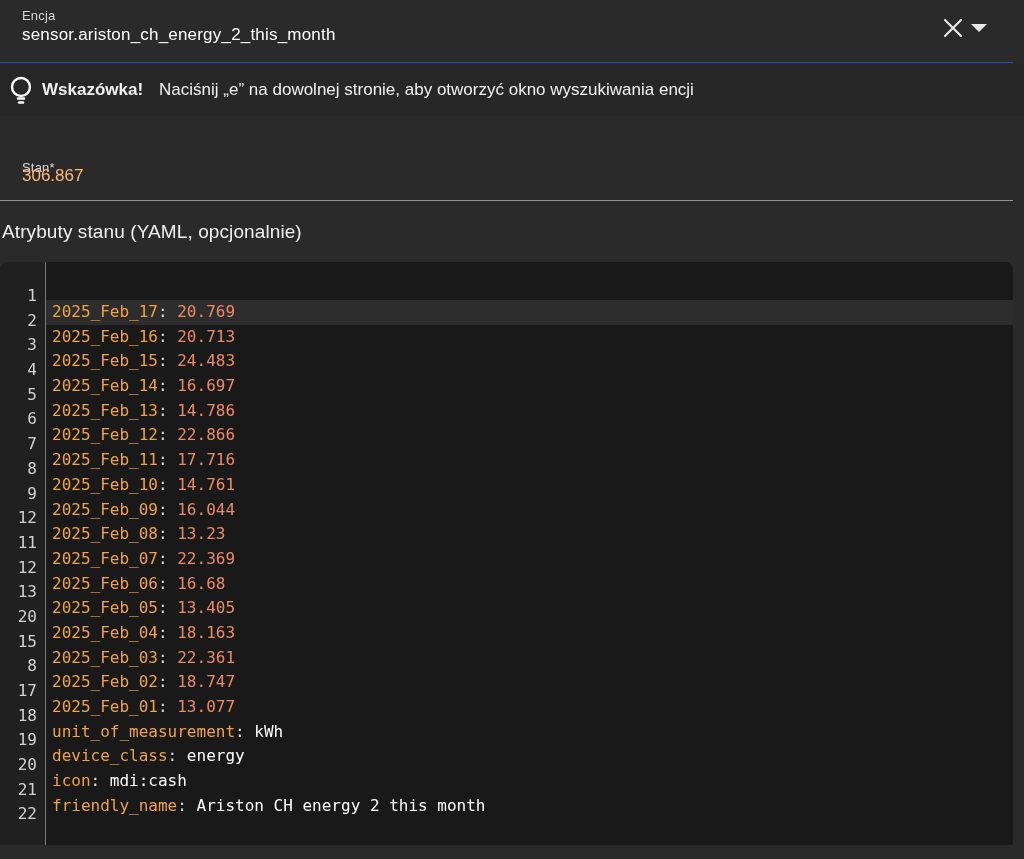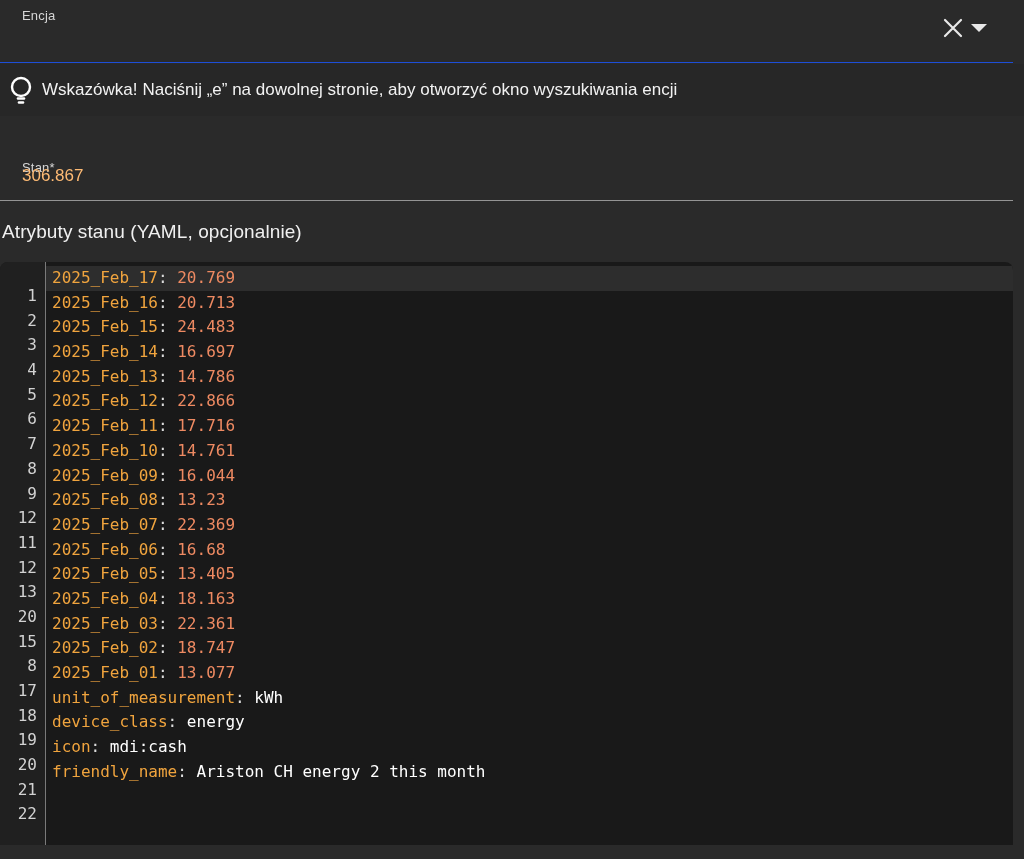--- a/index.html
+++ b/index.html
@@ -32,21 +32,21 @@
   .clear-btn  { left:940px; top:15px; width:26px; height:26px; }
   .caret-btn  { left:967px; top:17px; width:24px; height:22px; }
 
   
   .tip {
     position:absolute; top:64px; left:0; width:1024px; height:52px;
     display:flex; align-items:center; background:#272727;
   }
   .tip .bulb { margin-left:7px; flex:0 0 auto; }
   .tip-textwrap { margin-left:7px; font-size:17px; color:#f2f2f2; }
-  .tip-title { font-weight:normal; margin-right:5px; }
+  .tip-title { font-weight:bold; margin-right:16px; }
 
   
   .state-label {
     position:absolute; left:22px; top:160px;
     font-size:13px; color:#d6d6d6; letter-spacing:.2px;
   }
   .state-value {
     position:absolute; left:22px; top:166px;
     font-size:17px; color:#fdba74;
   }
@@ -77,34 +77,35 @@
     background:var(--gutter-background, #202020);
     border-right:1px solid #7a7a7a;
     padding-top:22px;
     text-align:right;
   }
   .ln {
     height:24.7px; padding-right:8px;
     color:var(--line-number, #d2d2d2);
   }
   .code {
-    flex:1 1 auto; padding-top:4px; white-space:pre;
+    flex:1 1 auto; padding-top:38px; white-space:pre;
   }
   .code-line { height:24.7px; padding-left:6px; }
   .code-line.active { background:var(--active-line-background, #2d2d2d); }
   .tok-key    { color:var(--key, #f0a43e); }
   .tok-colon  { color:var(--punctuation, #dcdcdc); }
   .tok-number { color:var(--number, #ee8a62); }
   .tok-string { color:var(--string, #ffffff); }
 </style>
 </head>
 <body>
 
 <div class="entity-field">
   <div class="field-label">Encja</div>
+  <div class="field-value">sensor.ariston_ch_energy_2_this_month</div>
   <button class="icon-btn clear-btn">
     <svg width="22" height="22" viewBox="0 0 22 22">
       <path d="M3 3 L19 19 M19 3 L3 19" stroke="#e8e8e8" stroke-width="2.2" fill="none" stroke-linecap="round"></path>
     </svg>
   </button>
   <button class="icon-btn caret-btn">
     <svg width="18" height="10" viewBox="0 0 18 10">
       <path d="M1 1 L17 1 L9 9 Z" fill="#e8e8e8"></path>
     </svg>
   </button>

